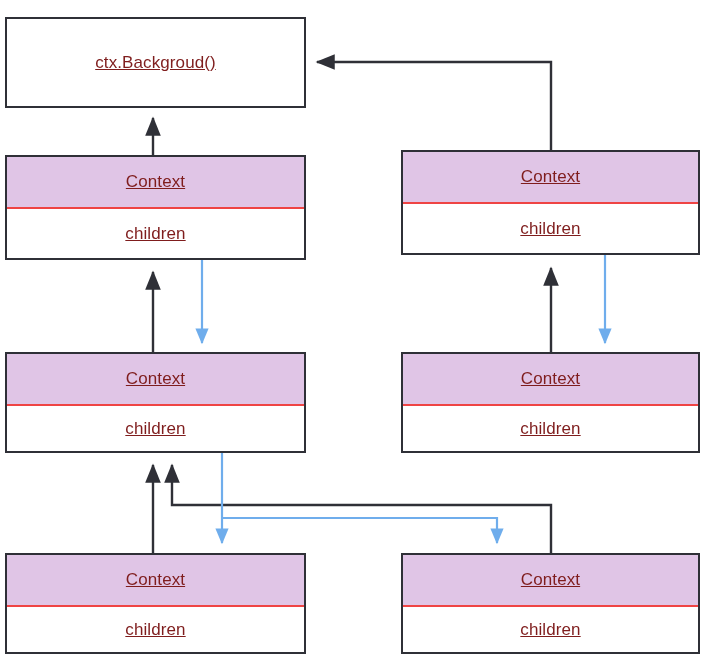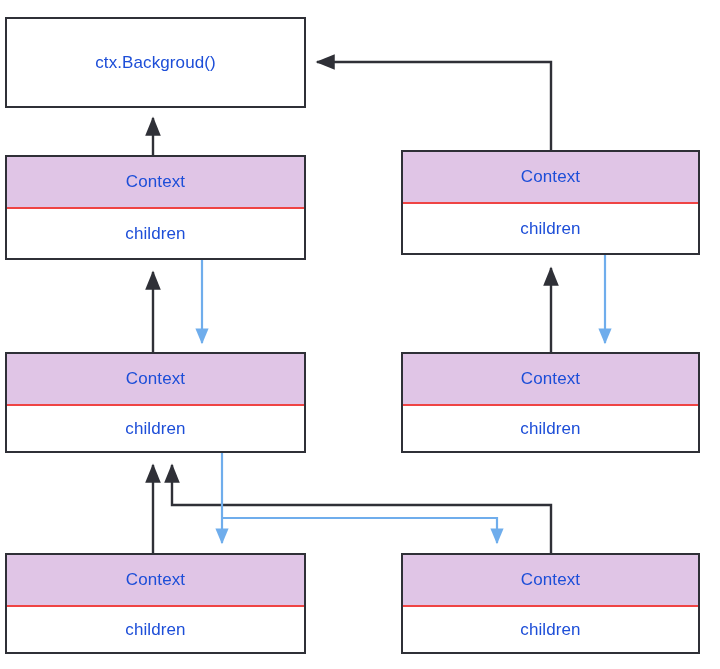--- a/index.html
+++ b/index.html
@@ -37,24 +37,25 @@
   }
   .node-plain {
     align-items: center;
     justify-content: center;
   }
   .cell {
     box-sizing: border-box;
     display: flex;
     align-items: center;
     justify-content: center;
-    color: #1d4ed8;
+    color: #7f1d1d;
     font-size: 17px;
     letter-spacing: 0.1px;
     white-space: nowrap;
+    text-decoration: underline;
   }
   .cell-header {
     background: #e0c5e6;
     border-bottom: 2px solid #ef4444;
     flex: 0 0 52px;
   }
   .cell-body {
     background: #ffffff;
     flex: 1 1 auto;
   }

